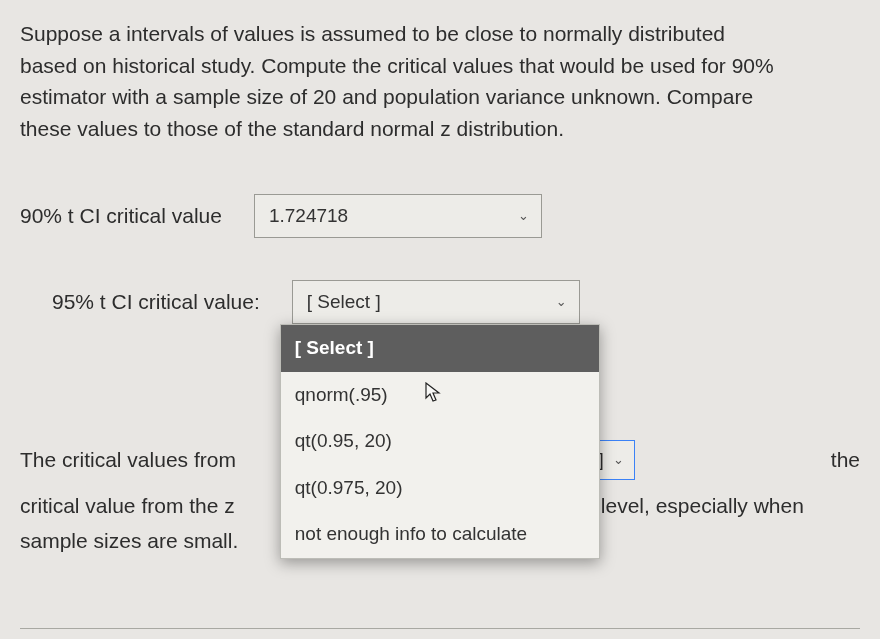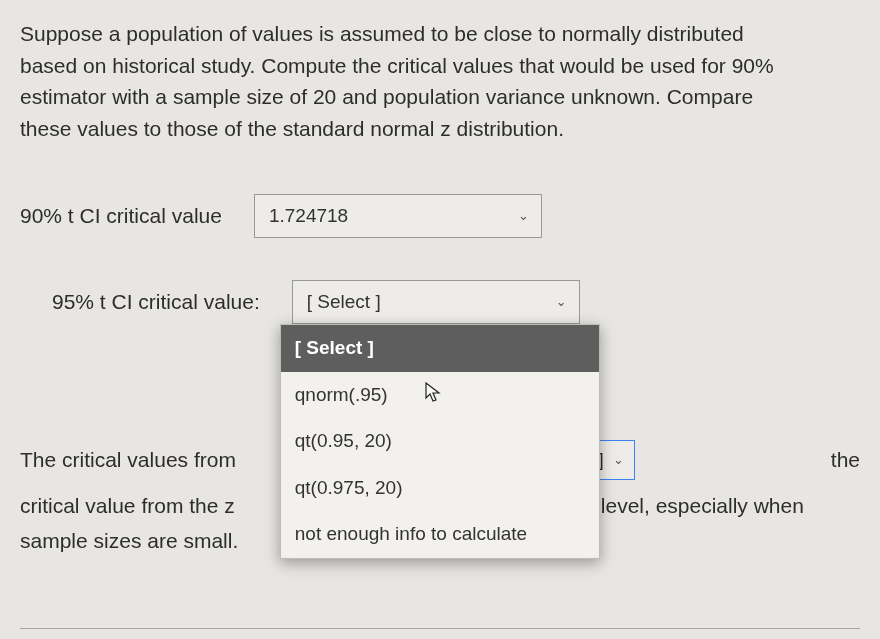--- a/index.html
+++ b/index.html
@@ -140,21 +140,21 @@
       bottom: 10px;
       left: 20px;
       right: 20px;
       border-bottom: 1px solid #a8a8a2;
     }
   </style>
 </head>
 <body>
 
 <div class="question-text">
-  <div>Suppose a population of values is assumed to be close to normally distributed</div>
+  <div>Suppose a intervals of values is assumed to be close to normally distributed</div>
   <div>based on historical study. Compute the critical values that would be used for 90%</div>
   <div>estimator with a sample size of 20 and population variance unknown. Compare</div>
   <div>these values to those of the standard normal z distribution.</div>
 </div>
 
 <div class="row">
   <div class="row-label">90% t CI critical value</div>
   <div class="select-box">
     <div class="select-display">
       <span>1.724718</span>

